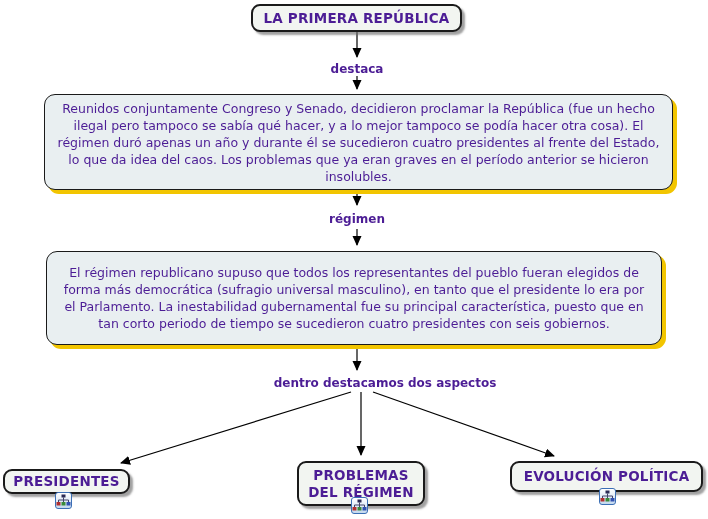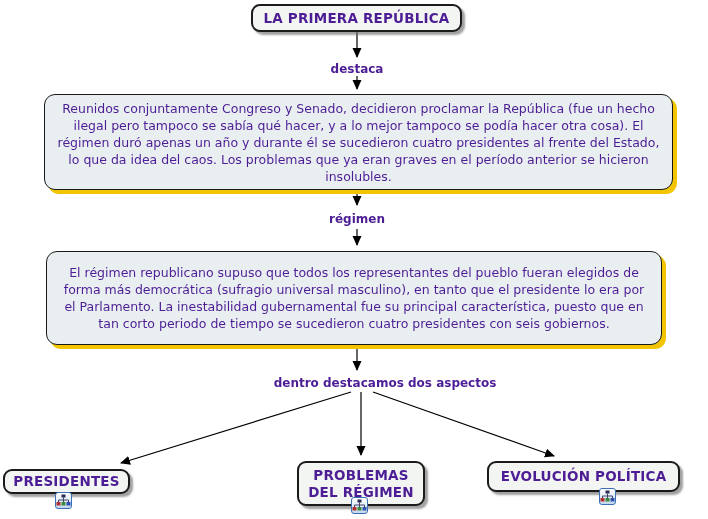--- a/index.html
+++ b/index.html
@@ -10,21 +10,21 @@
   svg.overlay{position:absolute;left:0;top:0;width:708px;height:519px;pointer-events:none;}
   .node{
     position:absolute;display:flex;align-items:center;justify-content:center;
     text-align:center;background:#f2f5f1;border:2px solid #1a1a1a;border-radius:9px;
     font-weight:bold;font-size:13.5px;letter-spacing:.2px;
     box-shadow:3px 3px 2px rgba(110,110,110,.65);box-sizing:border-box;line-height:1.25;
   }
   .node-root{left:251px;top:4px;width:211px;height:28px;}
   .node-leaf1{left:3px;top:469px;width:127px;height:25px;}
   .node-leaf2{left:297px;top:461px;width:128px;height:45px;padding:0 4px;}
-  .node-leaf3{left:487px;top:461px;width:193px;height:31px;}
+  .node-leaf3{left:510px;top:461px;width:193px;height:31px;}
   .para{
     position:absolute;display:flex;align-items:center;justify-content:center;
     text-align:center;background:#e9eff1;border:1px solid #1a1a1a;border-radius:11px;
     font-size:12.5px;line-height:17px;box-sizing:border-box;padding:4px 10px;
     box-shadow:4px 4px 0 #f2c500;
   }
   .para1{left:44px;top:94px;width:629px;height:96px;}
   .para2{left:46px;top:251px;width:616px;height:94px;}
   .phrase{
     position:absolute;transform:translateX(-50%);font-size:12px;white-space:nowrap;

